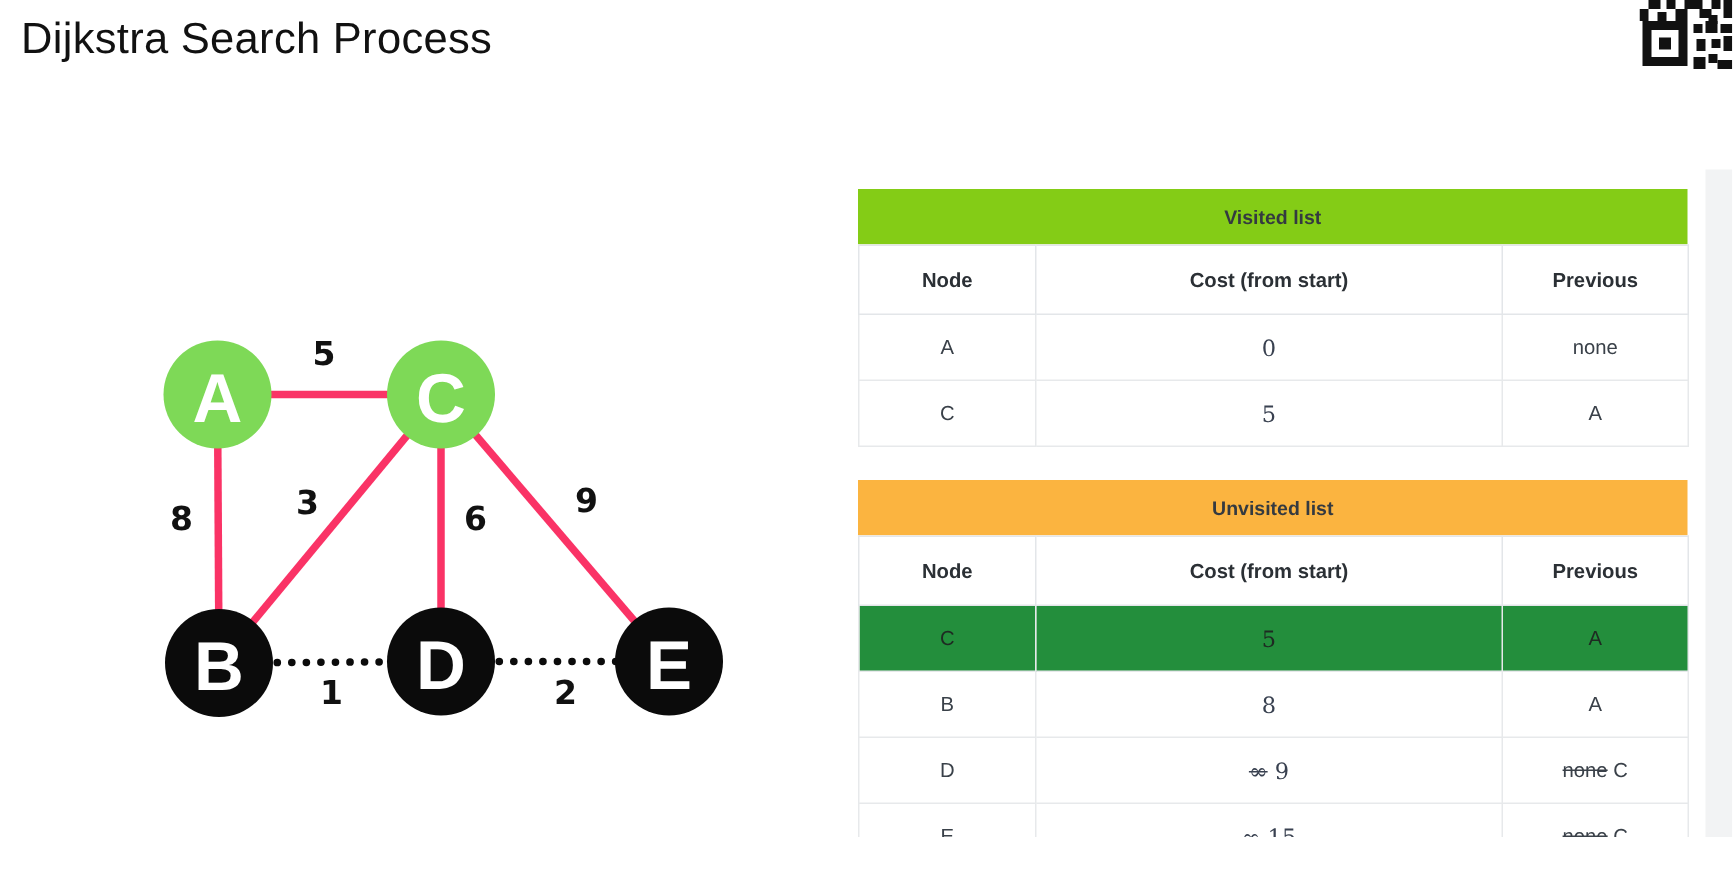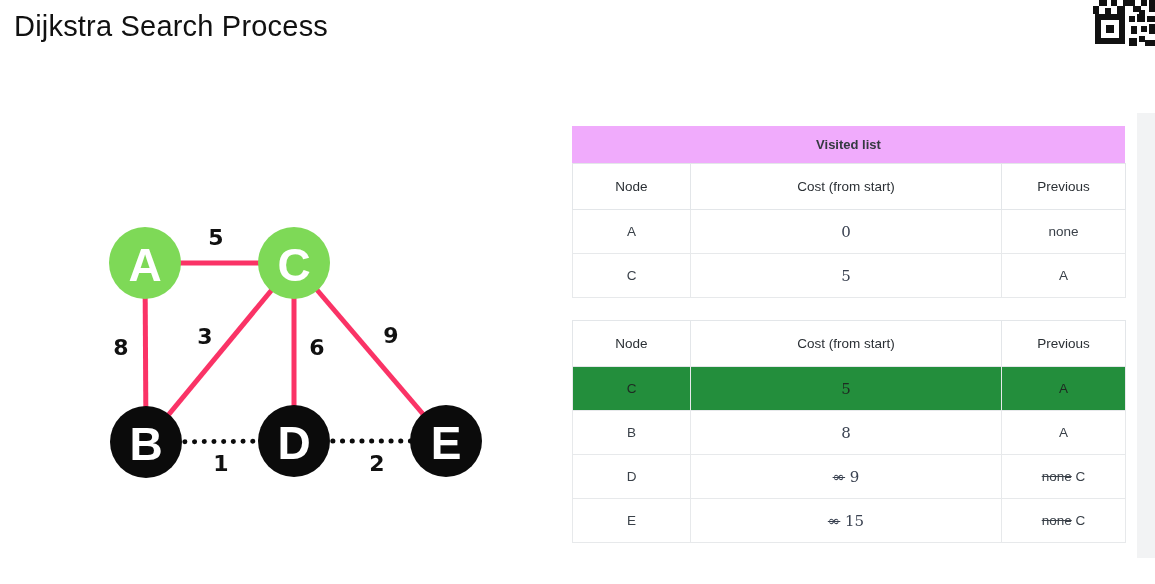--- a/index.html
+++ b/index.html
@@ -10,21 +10,21 @@
   .qr{position:absolute;left:1093px;top:0;width:62px;height:46px;}
   .right-gutter{position:absolute;left:1137px;top:113px;width:18px;height:446px;background:#f2f3f4;}
   .graph-svg{position:absolute;left:80px;top:200px;width:440px;height:300px;}
 
   .tables{position:absolute;left:572px;top:126px;width:553px;}
   .dtable{width:553px;margin:0 0 22px 0;}
   .tbar{height:37px;display:flex;align-items:center;justify-content:center;
         font-weight:bold;font-size:13px;color:#343a40;}
   table{border-collapse:collapse;width:553px;table-layout:fixed;background:#fff;}
   col.c0{width:118px;} col.c1{width:311px;} col.c2{width:124px;}
-  th{height:43px;font-size:13.5px;font-weight:normal;color:#2b3035;
+  th{height:43px;font-size:13.5px;font-weight:bold;color:#2b3035;
      border:1px solid #e3e6e9;text-align:center;background:#fff;}
   td{height:41px;text-align:center;vertical-align:middle;font-size:13.5px;color:#3a4149;
      border:1px solid #e7e9eb;background:#fff;}
   td.serif{font-family:"DejaVu Serif",serif;font-size:15px;color:#394150;}
   tr.hl td{background:#238E3C;color:#1e2a22;}
   s{text-decoration:line-through;}
 </style>
 </head>
 <body>
 
@@ -81,21 +81,21 @@
       <text x="121" y="347" fill="#111111" font-size="22" font-weight="bold" text-anchor="middle" dominant-baseline="central" font-family="&quot;DejaVu Sans&quot;,sans-serif">8</text>
       <text x="205" y="336" fill="#111111" font-size="22" font-weight="bold" text-anchor="middle" dominant-baseline="central" font-family="&quot;DejaVu Sans&quot;,sans-serif">3</text>
       <text x="317" y="347" fill="#111111" font-size="22" font-weight="bold" text-anchor="middle" dominant-baseline="central" font-family="&quot;DejaVu Sans&quot;,sans-serif">6</text>
       <text x="391" y="335" fill="#111111" font-size="22" font-weight="bold" text-anchor="middle" dominant-baseline="central" font-family="&quot;DejaVu Sans&quot;,sans-serif">9</text>
       <text x="221" y="463" fill="#111111" font-size="22" font-weight="bold" text-anchor="middle" dominant-baseline="central" font-family="&quot;DejaVu Sans&quot;,sans-serif">1</text>
       <text x="377" y="463" fill="#111111" font-size="22" font-weight="bold" text-anchor="middle" dominant-baseline="central" font-family="&quot;DejaVu Sans&quot;,sans-serif">2</text>
     </svg>
 
   <div class="tables" id="tables">
       <div class="dtable">
-        <div class="tbar" style="background: #f0abfc;">Visited list</div>
+        <div class="tbar" style="background: #84cc16;">Visited list</div>
         <table>
           <colgroup>
             <col class="c0">
             <col class="c1">
             <col class="c2">
           </colgroup>
           <thead>
             <tr>
               <th>Node</th>
               <th>Cost (from start)</th>
@@ -110,20 +110,21 @@
             </tr>
             <tr>
               <td><span>C</span></td>
               <td class="serif"><span>5</span></td>
               <td><span>A</span></td>
             </tr>
           </tbody>
         </table>
       </div>
       <div class="dtable">
+        <div class="tbar" style="background: rgb(251, 180, 64);">Unvisited list</div>
         <table>
           <colgroup>
             <col class="c0">
             <col class="c1">
             <col class="c2">
           </colgroup>
           <thead>
             <tr>
               <th>Node</th>
               <th>Cost (from start)</th>

